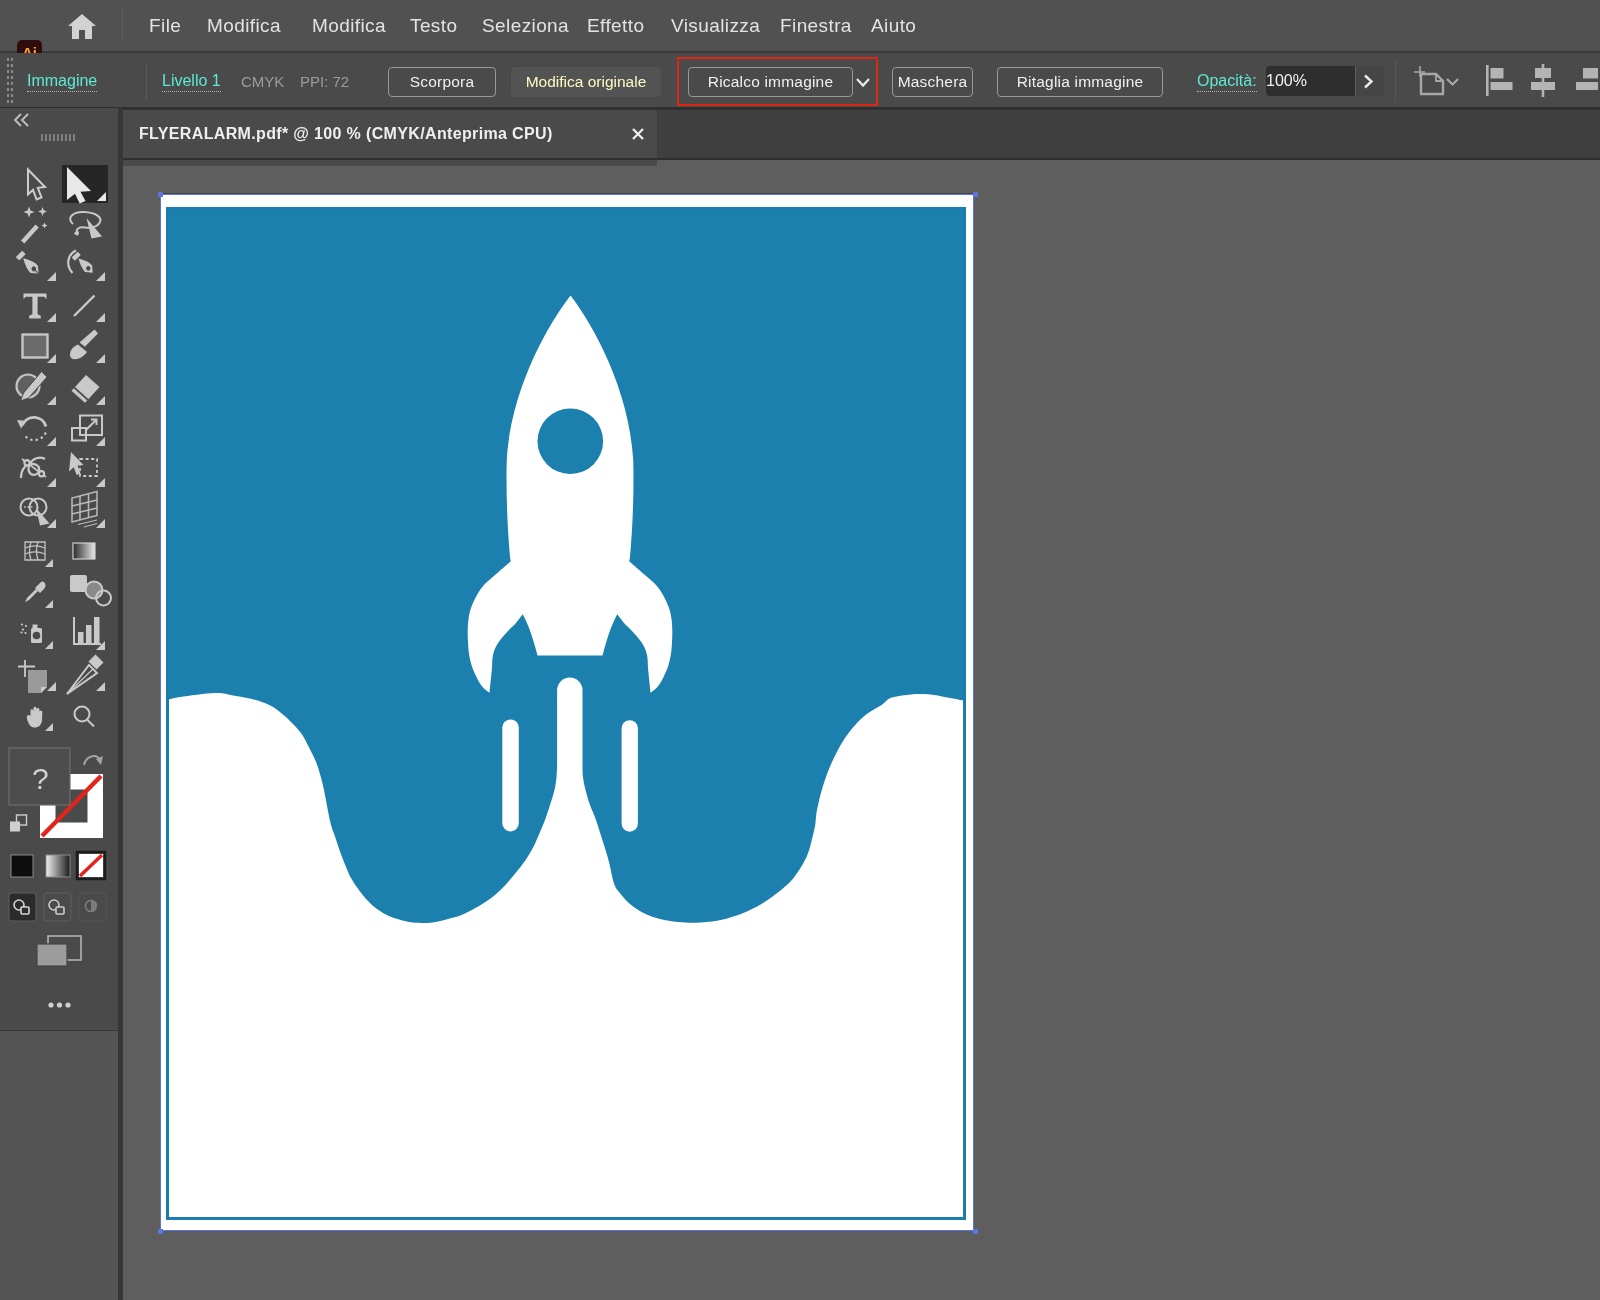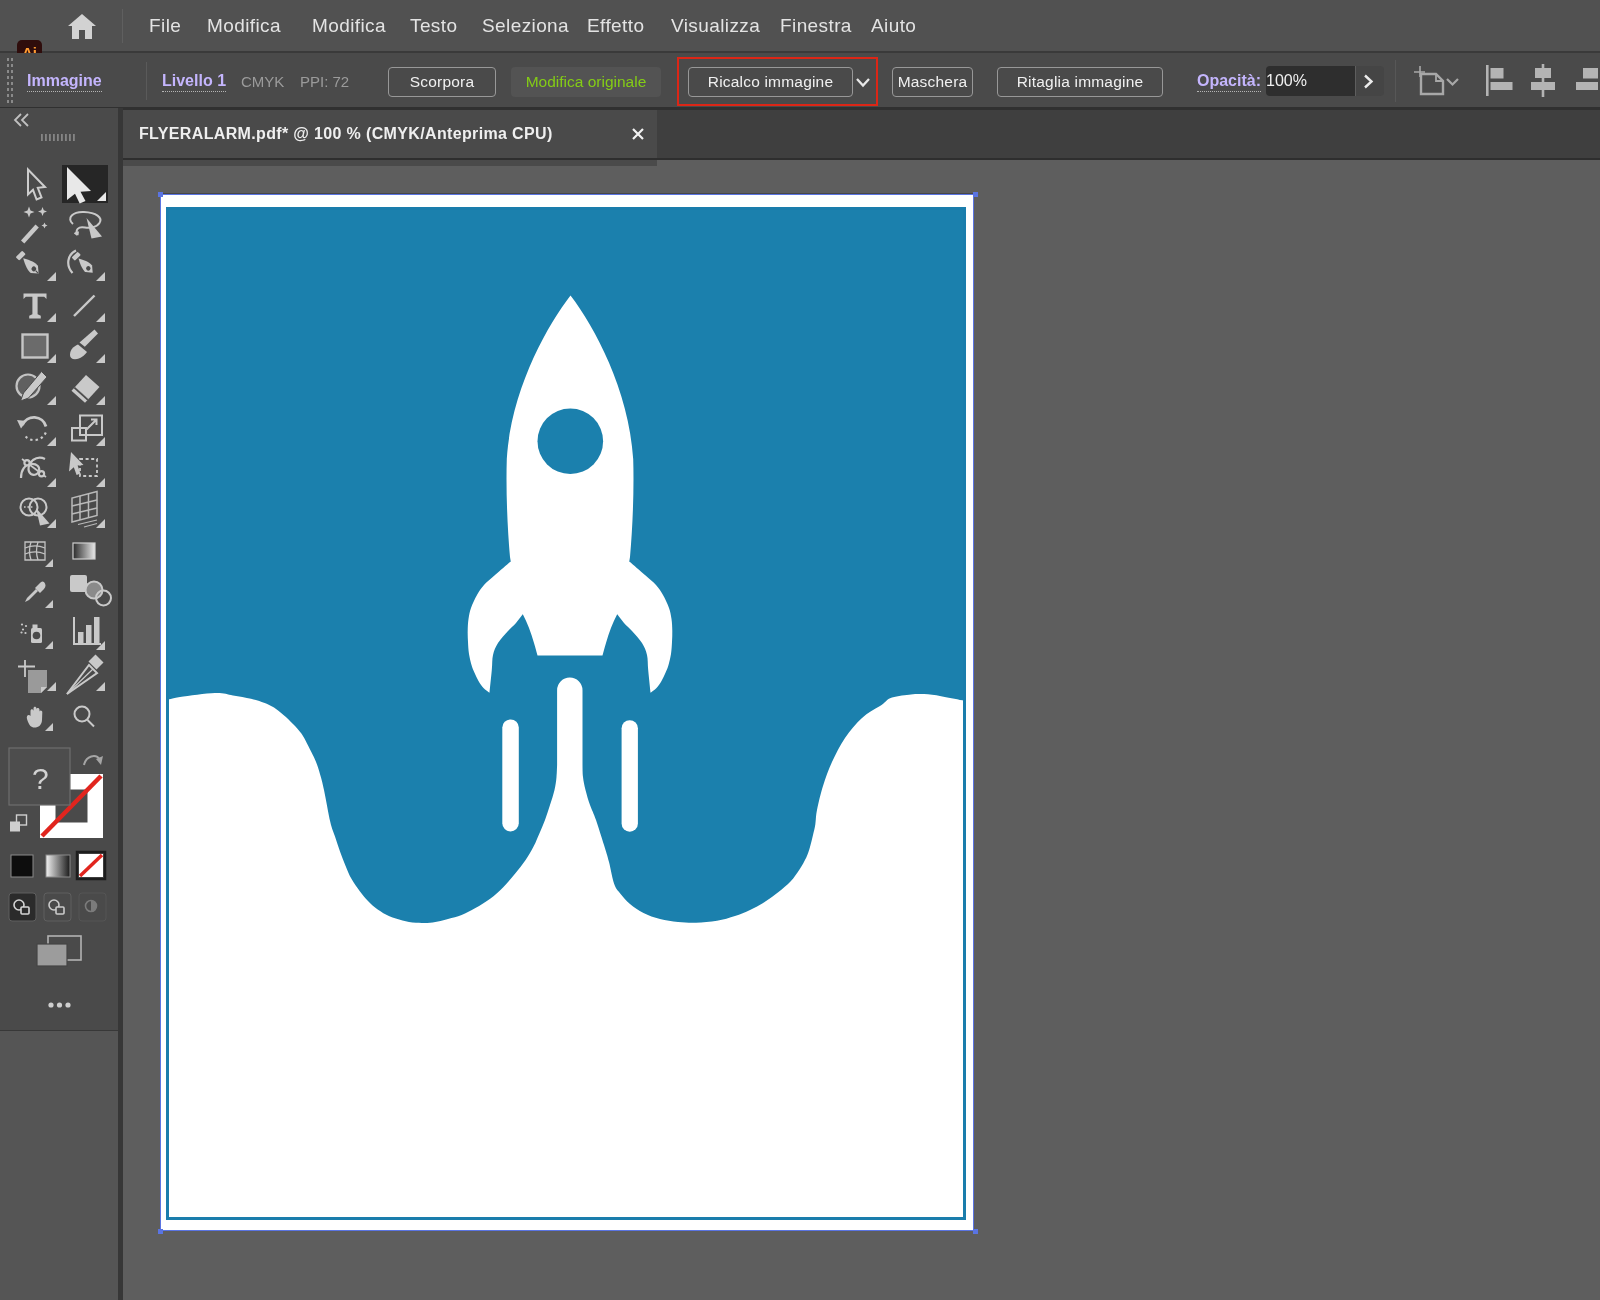--- a/index.html
+++ b/index.html
@@ -8,21 +8,21 @@
   .abs{position:absolute;}
   
   #menubar{left:0;top:0;width:1600px;height:53px;background:#515151;border-bottom:2px solid #3a3a3a;box-sizing:border-box;}
   #ailogo{left:17px;top:12px;width:25px;height:25px;background:#2f0d0c;border-radius:5px;
           color:#ff9c32;font-weight:bold;font-size:15px;text-align:center;line-height:25px;margin-top:28px;}
   #menusep{left:122px;top:9px;width:1px;height:34px;background:#5f5f5f;}
   .menuitem{top:0;height:51px;line-height:51px;color:#e3e3e3;font-size:19px;letter-spacing:0.4px;}
   
   #toolbar2{left:0;top:53px;width:1600px;height:54px;background:#4a4a4a;}
   #tb2border{left:0;top:107px;width:1600px;height:3px;background:#303030;}
-  .tblabel{color:#c4b5fd;font-size:16px;font-weight:bold;border-bottom:1px dotted #b5b5b5;padding-bottom:1px;text-align:center;}
+  .tblabel{color:#5eead4;font-size:16px;font-weight:normal;border-bottom:1px dotted #b5b5b5;padding-bottom:1px;text-align:center;}
   .tbmuted{color:#9b9b9b;font-size:15px;}
   .tbbtn{border:1px solid #989898;border-radius:4px;color:#f0f0f0;font-size:15.5px;font-weight:normal;letter-spacing:0.2px;
          text-align:center;height:28px;line-height:28px;}
   #redbox{left:677px;top:57px;width:197px;height:45px;border:2.8px solid #dc2616;}
   
   #tabbar{left:122px;top:110px;width:1478px;height:48px;background:#3f3f3f;}
   #tab{left:0px;top:0px;width:535px;height:56px;background:#4a4a4a;color:#efefef;
        font-size:16px;font-weight:bold;line-height:48px;letter-spacing:0.35px;}
   #tabbot{left:122px;top:158px;width:1478px;height:2px;background:#2e2e2e;}
   
@@ -76,21 +76,21 @@
       <rect x="4" y="42" width="2" height="3"></rect>
   </g>
 </svg>
 <span class="abs tblabel" style="left:27px;top:72px">Immagine</span>
 <div class="abs" style="left:146px;top:62px;width:1px;height:38px;background:#5a5a5a"></div>
 <span class="abs tblabel" style="left:162px;top:72px">Livello 1</span>
 <span class="abs tbmuted" style="left:241px;top:73px">CMYK</span>
 <span class="abs tbmuted" style="left:300px;top:73px">PPI: 72</span>
 <div class="abs tbbtn" style="left:388px;top:67px;width:106px">Scorpora</div>
 <div class="abs" style="left:511px;top:67px;width:150px;height:30px;background:#535353;border-radius:4px;
-     color:#84cc16;font-size:15.5px;text-align:center;line-height:30px">Modifica originale</div>
+     color:#fef9c3;font-size:15.5px;text-align:center;line-height:30px">Modifica originale</div>
 <div class="abs tbbtn" style="left:688px;top:67px;width:163px">Ricalco immagine</div>
 <svg class="abs" style="left:856px;top:77px" width="14" height="11" viewBox="0 0 14 11">
   <path d="M1 2 L7 8.5 L13 2" fill="none" stroke="#e8e8e8" stroke-width="2.3"></path>
 </svg>
 <div class="abs" id="redbox"></div>
 <div class="abs tbbtn" style="left:892px;top:67px;width:79px">Maschera</div>
 <div class="abs tbbtn" style="left:997px;top:67px;width:164px">Ritaglia immagine</div>
 <span class="abs tblabel" style="left:1197px;top:72px">Opacità:</span>
 <div class="abs" style="left:1266px;top:66px;width:89px;height:30px;background:#2e2e2e;
      border-radius:4px 0 0 4px;color:#f0f0f0;font-size:16px;line-height:30px;box-sizing:border-box">100%</div>

